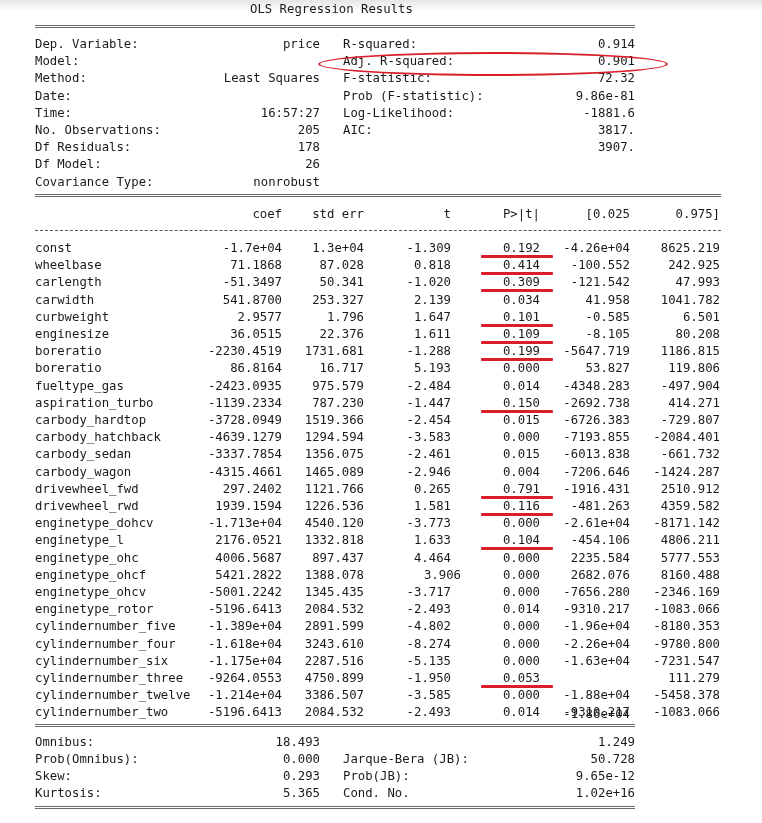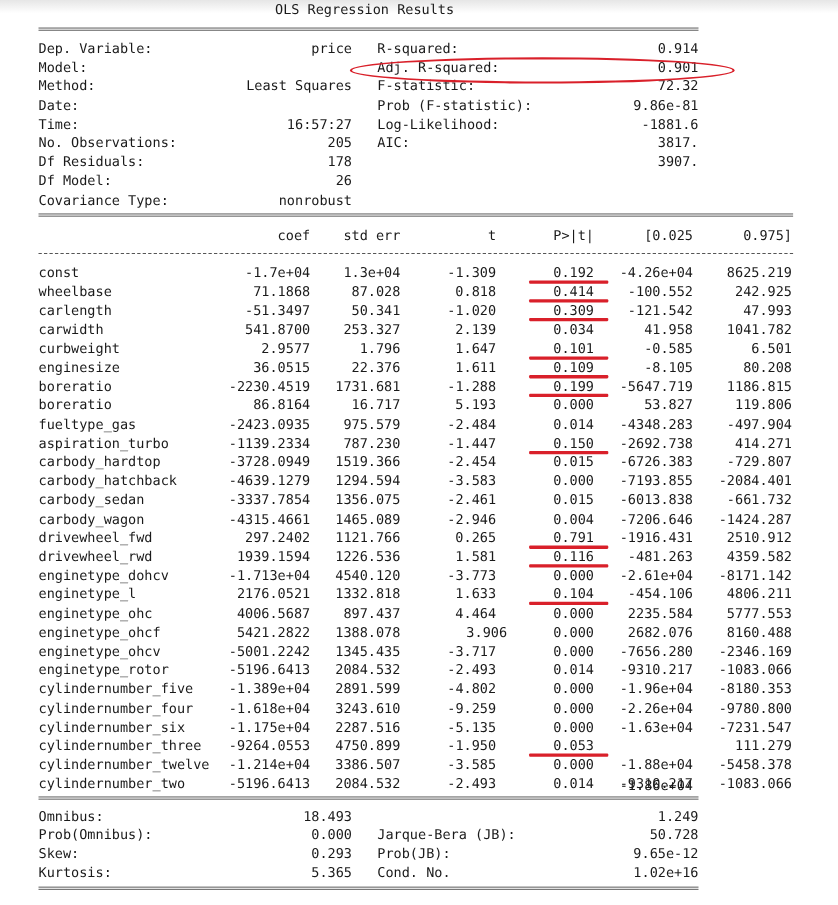--- a/index.html
+++ b/index.html
@@ -310,21 +310,21 @@
       <span class="cell r" style="left: 264px; width: 100px;">2891.599</span>
       <span class="cell r" style="left: 351px; width: 100px;">-4.802</span>
       <span class="cell r" style="left: 440px; width: 100px;">0.000</span>
       <span class="cell r" style="left: 530px; width: 100px;">-1.96e+04</span>
       <span class="cell r" style="left: 620px; width: 100px;">-8180.353</span>
     </div>
     <div class="row" style="top: 635.6px;">
       <span class="cell l" style="left: 35px; width: 200px;">cylindernumber_four</span>
       <span class="cell r" style="left: 182px; width: 100px;">-1.618e+04</span>
       <span class="cell r" style="left: 264px; width: 100px;">3243.610</span>
-      <span class="cell r" style="left: 351px; width: 100px;">-9.259</span>
+      <span class="cell r" style="left: 351px; width: 100px;">-8.274</span>
       <span class="cell r" style="left: 440px; width: 100px;">0.000</span>
       <span class="cell r" style="left: 530px; width: 100px;">-2.26e+04</span>
       <span class="cell r" style="left: 620px; width: 100px;">-9780.800</span>
     </div>
     <div class="row" style="top: 652.8px;">
       <span class="cell l" style="left: 35px; width: 200px;">cylindernumber_six</span>
       <span class="cell r" style="left: 182px; width: 100px;">-1.175e+04</span>
       <span class="cell r" style="left: 264px; width: 100px;">2287.516</span>
       <span class="cell r" style="left: 351px; width: 100px;">-5.135</span>
       <span class="cell r" style="left: 440px; width: 100px;">0.000</span>

